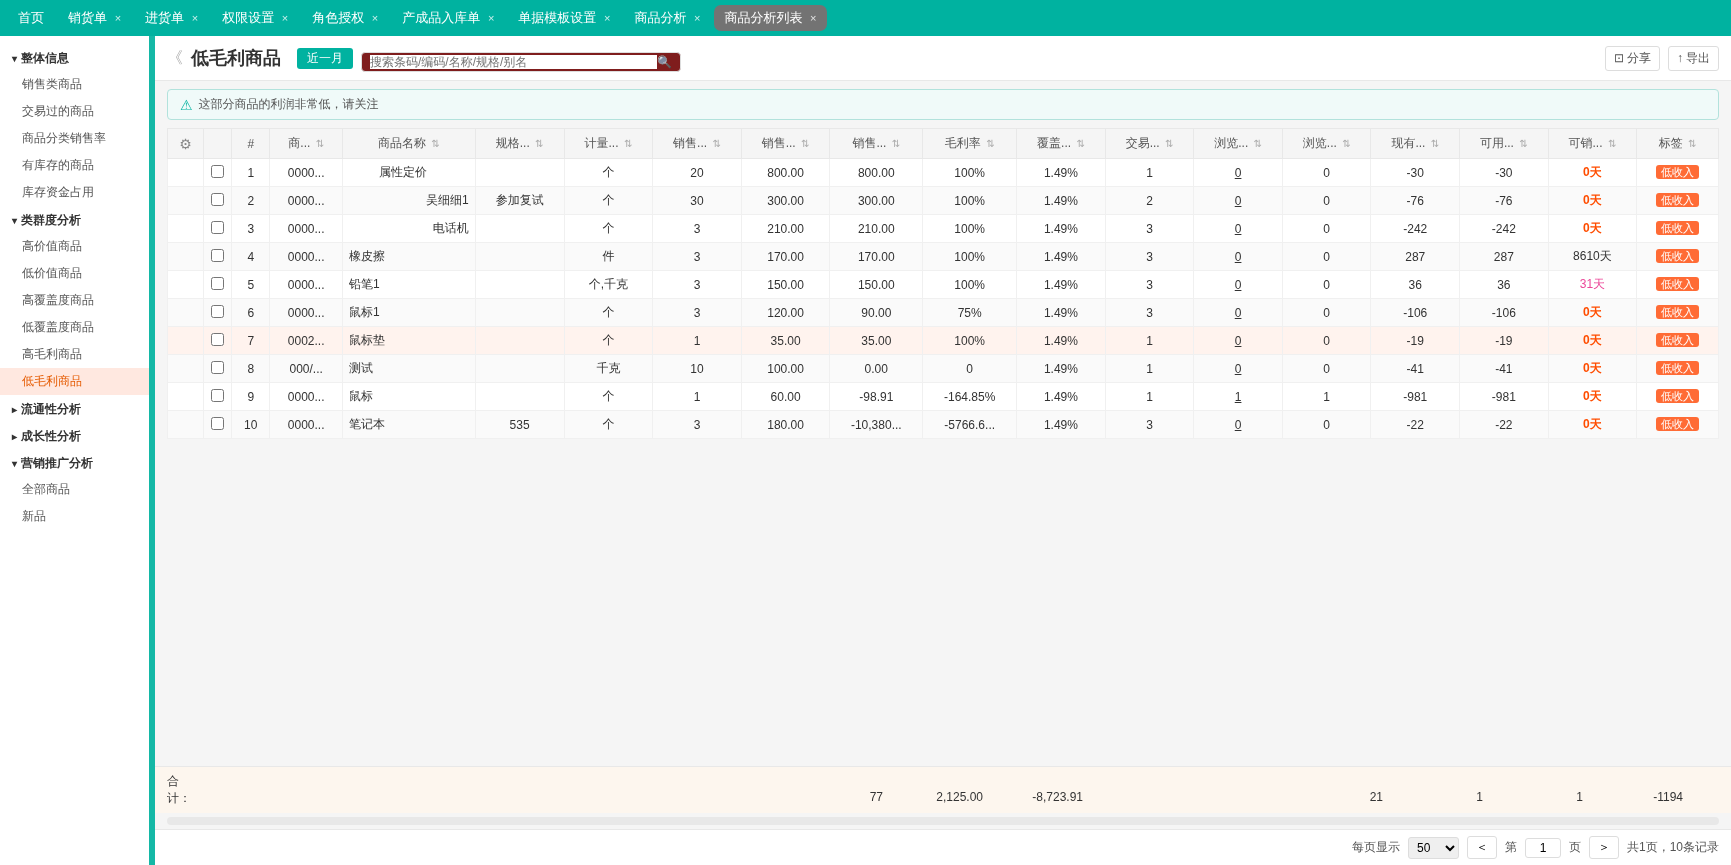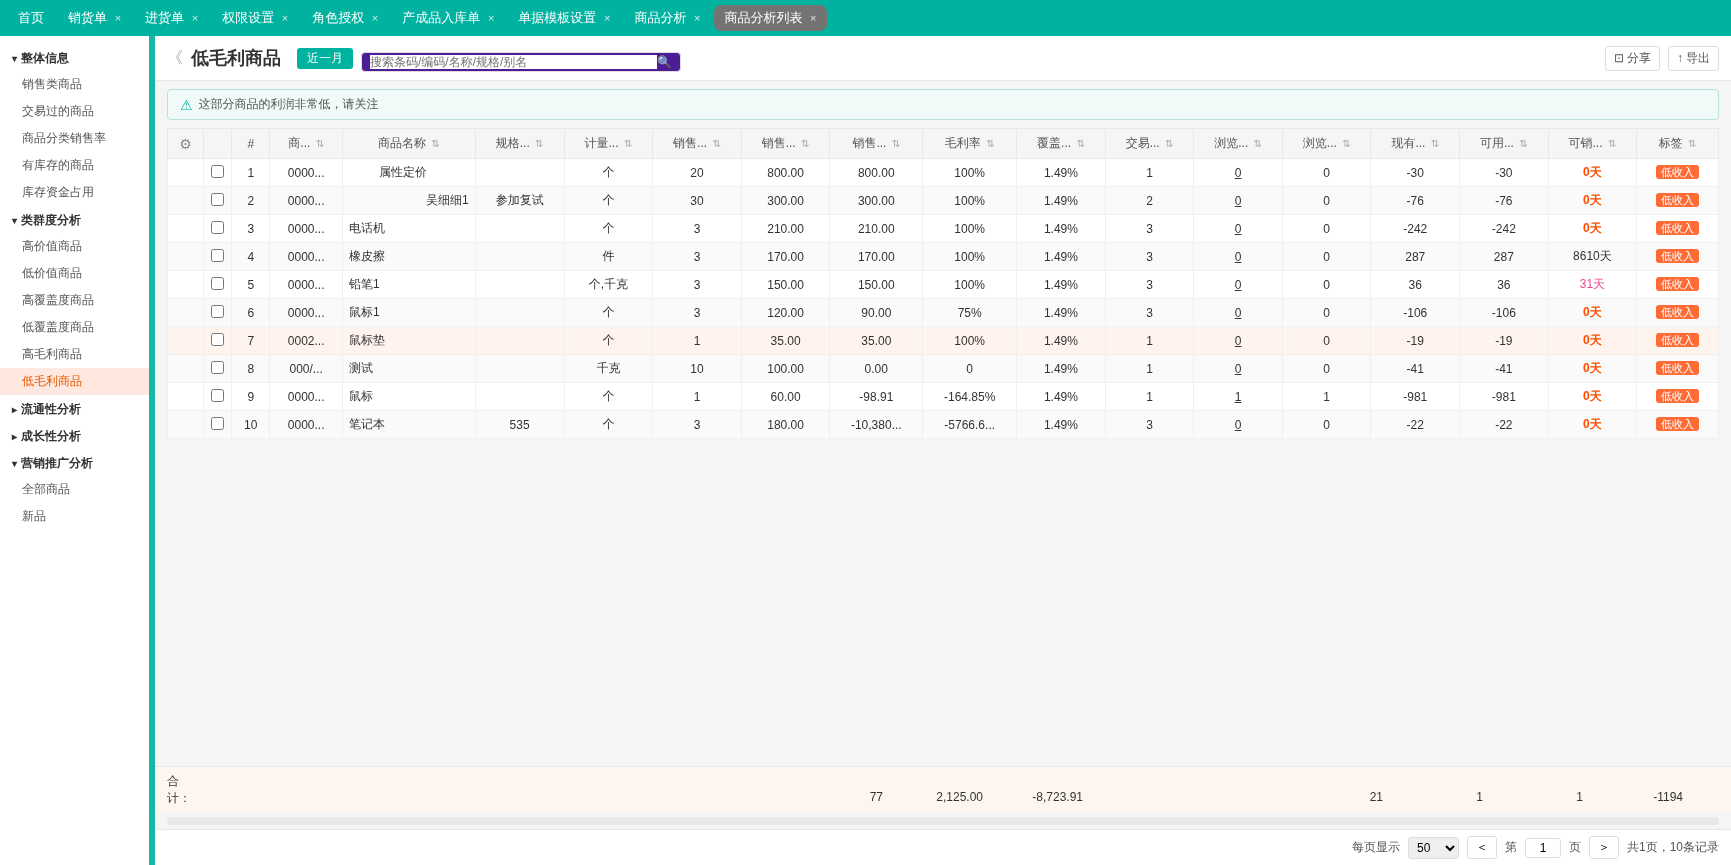--- a/index.html
+++ b/index.html
@@ -91,21 +91,21 @@
       cursor: pointer;
     }
     .search-box {
       display: flex;
       align-items: center;
       border: 1px solid #ddd;
       border-radius: 4px;
       padding: 2px 8px;
       flex: 1;
       max-width: 320px;
-      background: #4c1d95;
+      background: #7f1d1d;
       margin-top: 8px;
     }
     .search-box input {
       border: none;
       outline: none;
       font-size: 12px;
       width: 100%;
       color: #999;
     }
     .header-actions {
@@ -413,21 +413,21 @@
     <td>-76</td>
     <td>-76</td>
     <td class="zero-days" style="color:#ff4d00;">0天</td>
     <td><span class="tag-badge">低收入</span></td>
   </tr>
             <tr>
     <td></td>
     <td class="checkbox-cell"><input type="checkbox" style="cursor: pointer;"></td>
     <td>3</td>
     <td>0000...</td>
-    <td style="text-align:left;">电话机</td>
+    <td style="text-align:right;">电话机</td>
     <td></td>
     <td>个</td>
     <td>3</td>
     <td>210.00</td>
     <td>210.00</td>
     <td>100%</td>
     <td>1.49%</td>
     <td>3</td>
     <td><span class="underline-link">0</span></td>
     <td>0</td>

